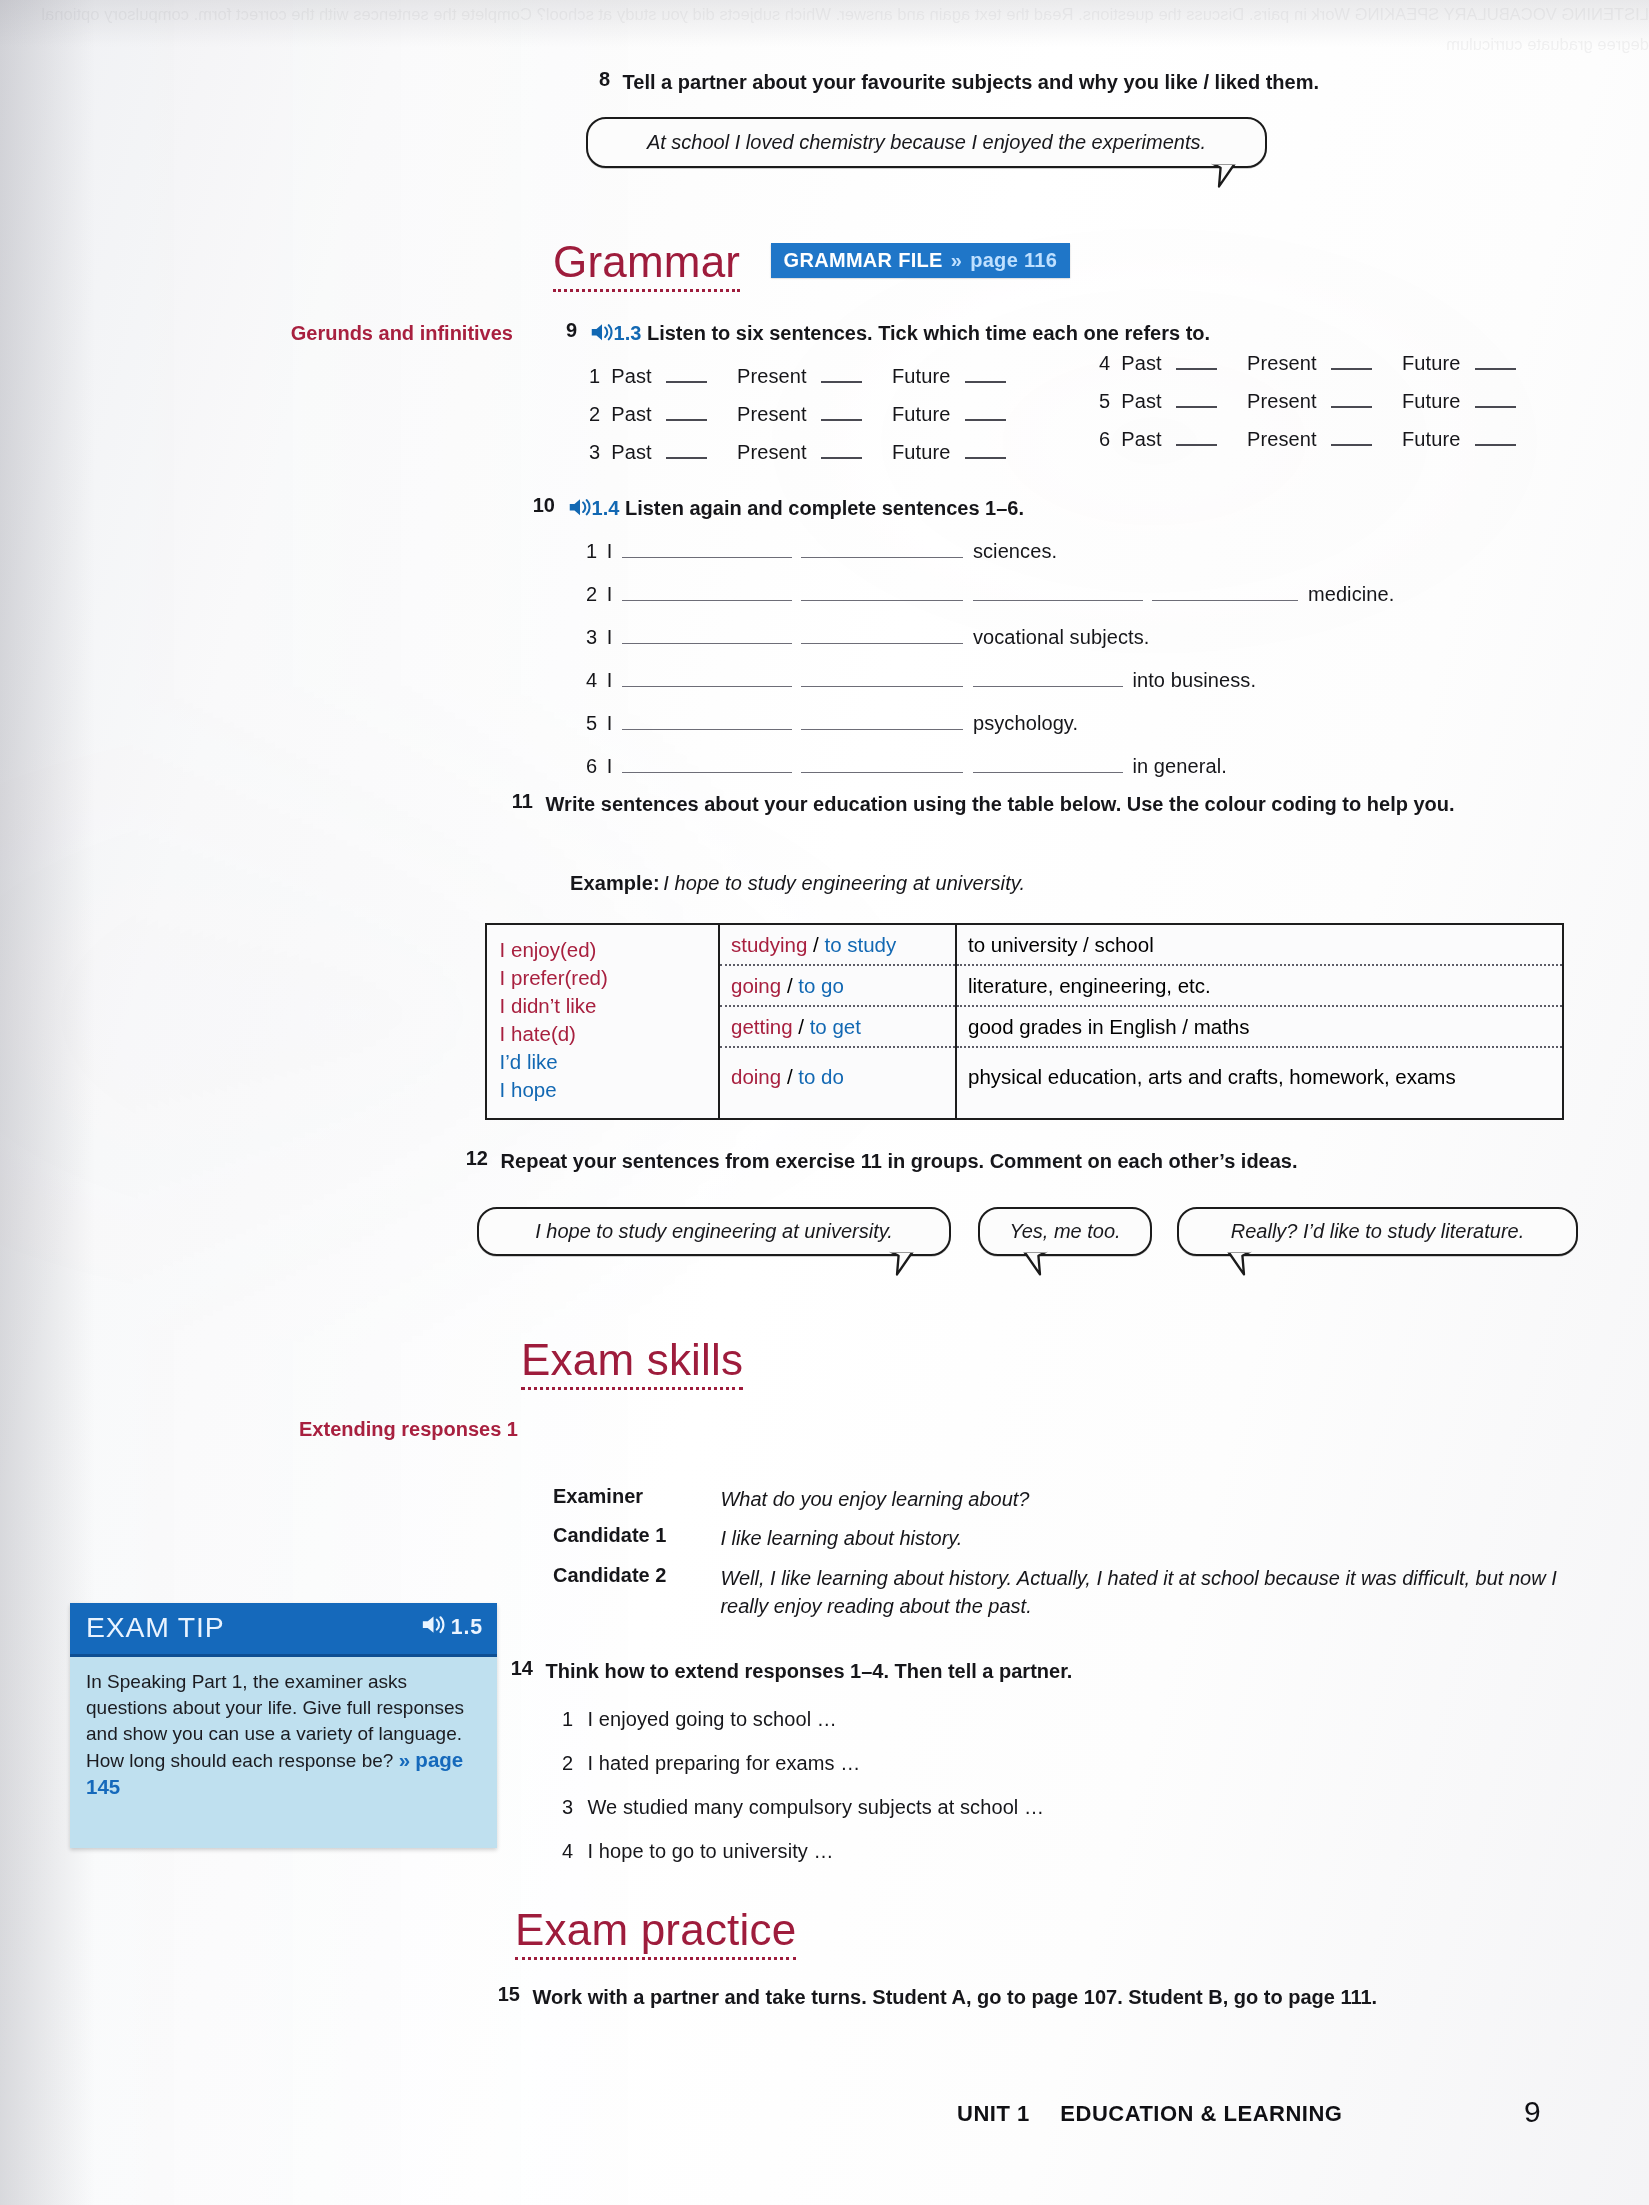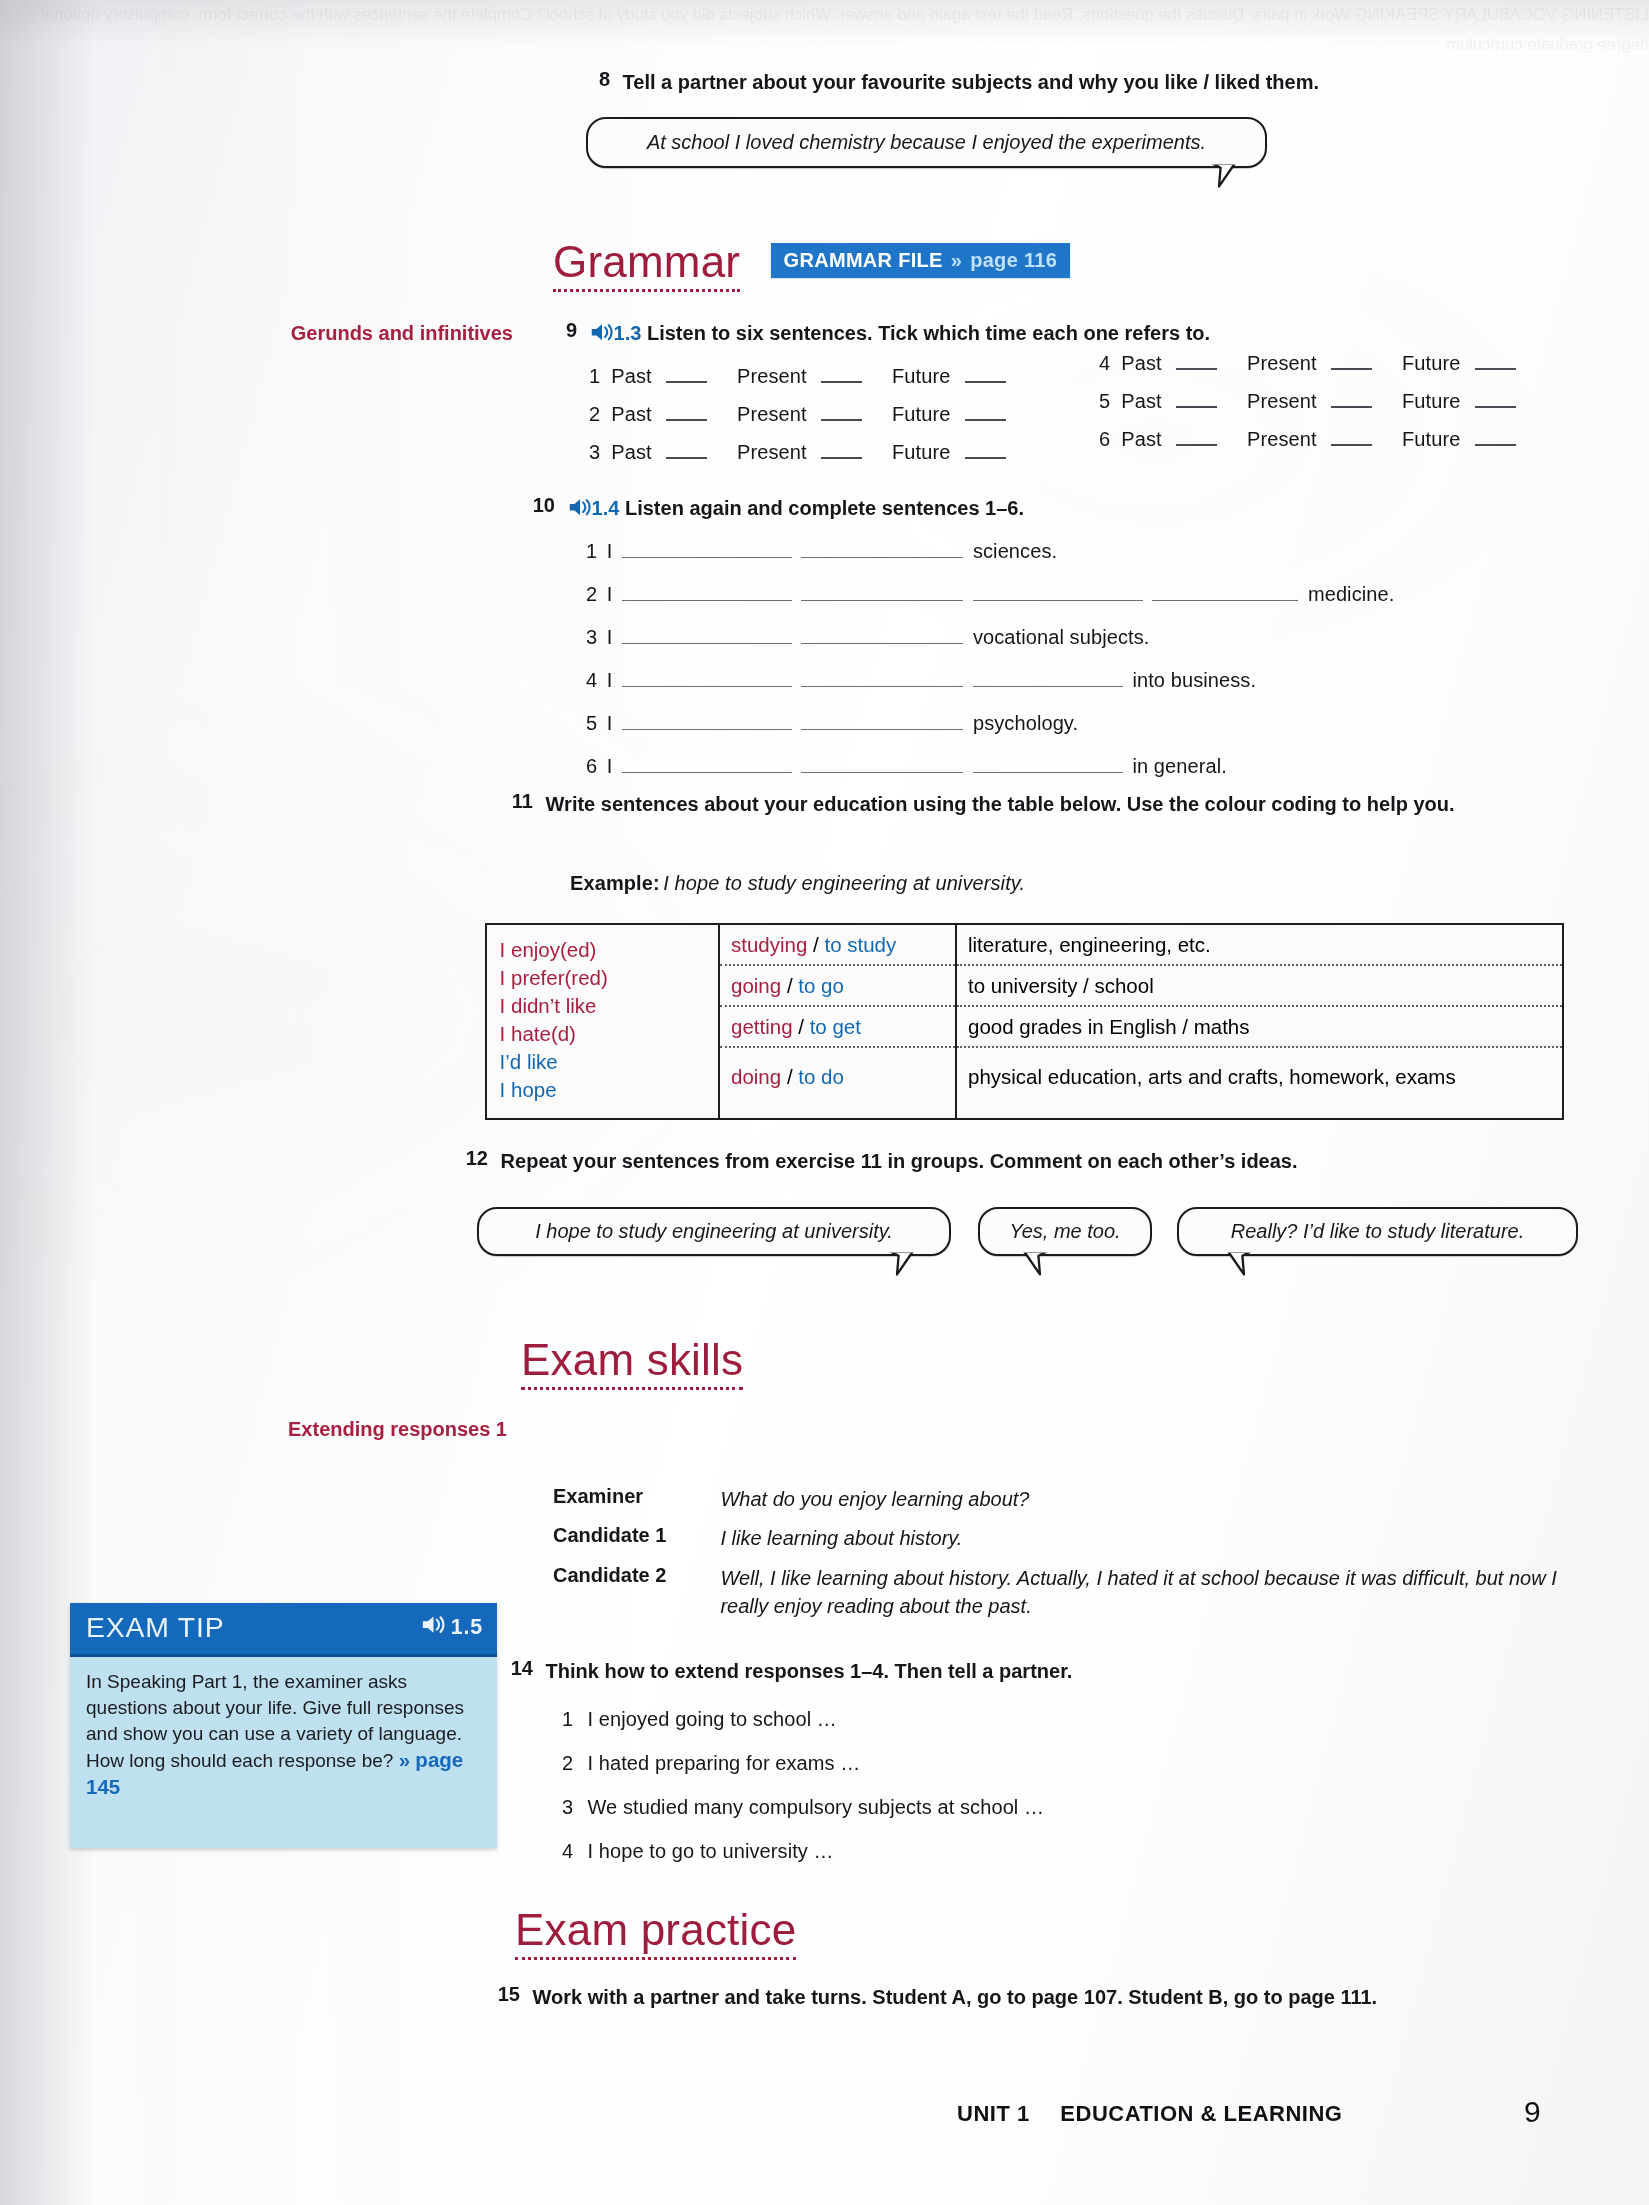--- a/index.html
+++ b/index.html
@@ -379,22 +379,22 @@
           <span class="blue">to get</span>
         </div>
         <div class="cell" style="height:63px; padding-top:17.4px;">
           <span class="crimson">doing</span>
           <span>/</span>
           <span class="blue">to do</span>
         </div>
       </div>
 
       <div class="gcol c3">
+        <div class="cell" style="height:41px;">to university / school</div>
         <div class="cell" style="height:41px;">literature, engineering, etc.</div>
-        <div class="cell" style="height:41px;">to university / school</div>
         <div class="cell" style="height:41px;">good grades in English / maths</div>
         <div class="cell" style="height:63px; padding-top:17.4px;">physical education, arts and crafts, homework, exams</div>
       </div>
     </div>
 
     <div class="blk ex" style="left:464px; top:1147px; width:1058px;">
       <div class="num">12</div>
       <div class="txt nowrap">Repeat your sentences from exercise 11 in groups. Comment on each other’s ideas.</div>
     </div>
 
@@ -425,21 +425,21 @@
           <path d="M4,1 L32,1 L22,6 L24,30 Z" fill="#fcfcfc" stroke="#1b1b1b" stroke-width="3" stroke-linejoin="round"></path>
           <rect x="0" y="-4" width="34" height="6" fill="#fcfcfc"></rect>
         </svg>
       </span>
     </div>
 
     <div class="blk" style="left:521px; top:1335px;">
       <span class="head-big dotted-ul">Exam skills</span>
     </div>
 
-    <div class="sidelabel" style="left:144px; top:1418px; width:363px;">Extending responses 1</div>
+    <div class="sidelabel" style="left:155px; top:1418px; width:363px;">Extending responses 1</div>
 
 
     <div class="blk" style="left:553px; top:1485px; width:1027px;">
       <div class="dlg" style="margin-bottom:11px;">
         <div class="who">Examiner</div>
         <div class="said">What do you enjoy learning about?</div>
       </div>
       <div class="dlg" style="margin-bottom:11px;">
         <div class="who">Candidate 1</div>
         <div class="said">I like learning about history.</div>

